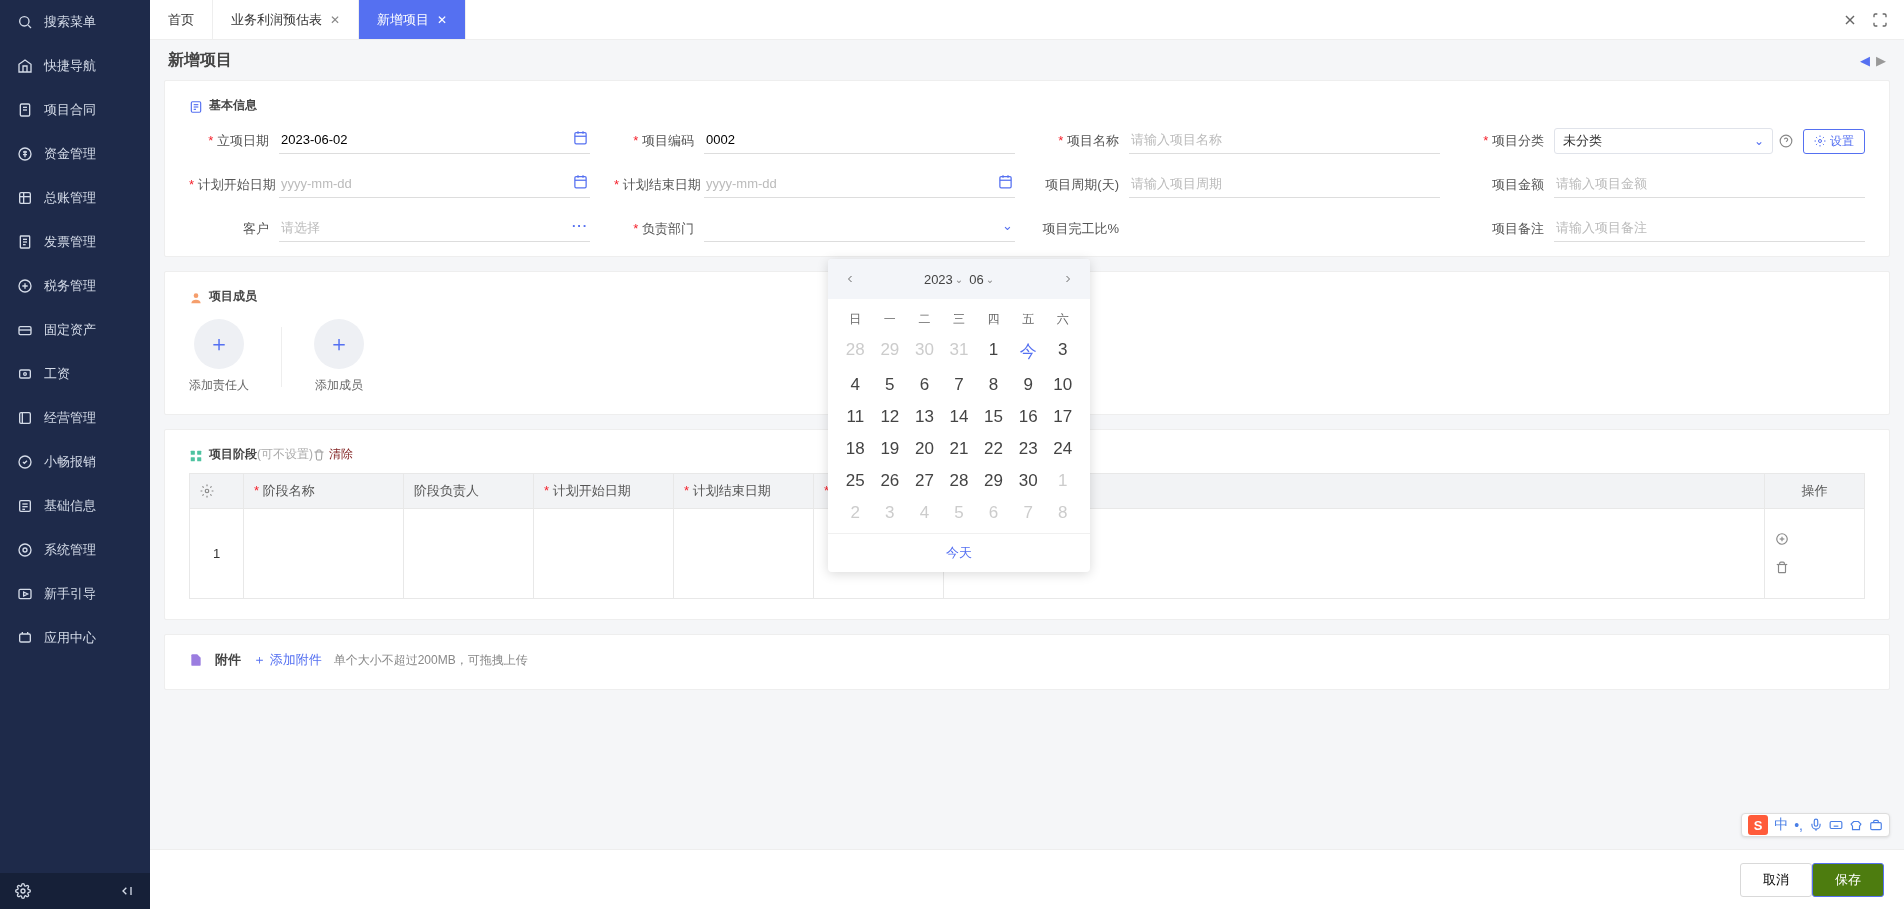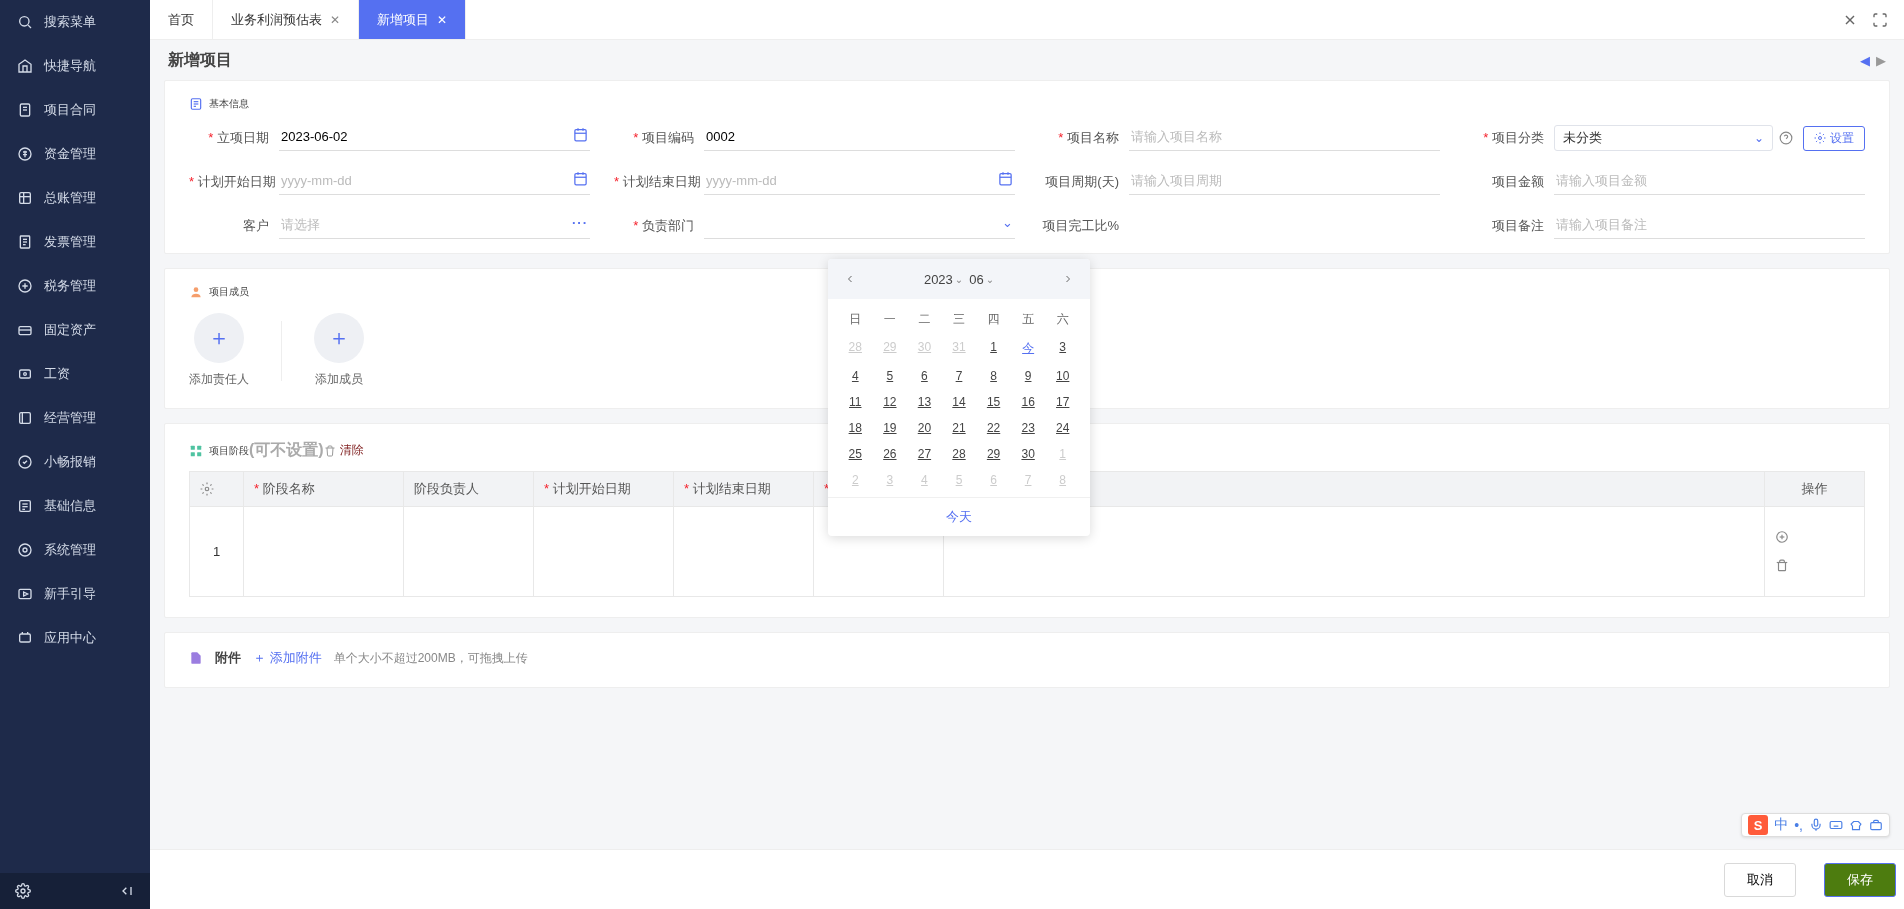--- a/index.html
+++ b/index.html
@@ -18,21 +18,21 @@
   .tab.active .close { color: #fff; }
   .topbar-right { margin-left: auto; display: flex; align-items: center; gap: 14px; padding-right: 16px; color: #666; }
   
   .page { position: absolute; left: 150px; top: 40px; right: 0; bottom: 60px; background: #f5f6f8; overflow: hidden; }
   .page-inner { margin: 0 14px 0 14px; }
   .page-header { height: 40px; display: flex; align-items: center; justify-content: space-between; padding: 0 4px; }
   .page-title { font-size: 16px; font-weight: 600; color: #444; }
   .page-nav { display: flex; gap: 6px; color: #999; }
   .page-nav span { cursor: pointer; }
   .card { background: #fff; border: 1px solid #eee; border-radius: 2px; margin-bottom: 14px; padding: 16px 24px 20px; position: relative; }
-  .section-title { display: flex; align-items: flex-end; gap: 6px; font-size: 10px; font-weight: 400; color: #444; margin-bottom: 14px; }
+  .section-title { display: flex; align-items: flex-end; gap: 6px; font-size: 12px; font-weight: 700; color: #444; margin-bottom: 14px; }
   .sec-icon { width: 14px; height: 14px; display: inline-block; }
   
   .form-row { display: flex; gap: 0; margin-bottom: 18px; }
   .form-col { flex: 1; display: flex; align-items: center; min-width: 0; padding-right: 24px; }
   .form-label { width: 90px; text-align: right; color: #555; font-size: 13px; padding-right: 10px; white-space: nowrap; }
   .req::before { content: "* "; color: #f5222d; }
   .form-field { flex: 1; position: relative; }
   .input-underline { width: 100%; border: none; border-bottom: 1px solid #ddd; padding: 4px 24px 6px 2px; font-size: 13px; outline: none; background: transparent; }
   .input-underline::placeholder { color: #bbb; }
   .field-icon { position: absolute; right: 2px; top: 2px; color: #5570f1; cursor: pointer; }
@@ -42,54 +42,54 @@
   .settings-btn { margin-left: 10px; border: 1px solid #5570f1; color: #5570f1; background: #fff; border-radius: 3px; padding: 3px 10px; font-size: 12px; cursor: pointer; display: inline-flex; align-items: center; gap: 4px; }
   .help-icon { color: #888; margin-left: 6px; cursor: pointer; }
   
   .members { display: flex; align-items: center; gap: 32px; }
   .member-add { display: flex; flex-direction: column; align-items: center; gap: 8px; }
   .plus-circle { width: 50px; height: 50px; border-radius: 50%; background: #eef0f4; color: #5570f1; display: flex; align-items: center; justify-content: center; font-size: 22px; cursor: pointer; }
   .member-label { font-size: 12px; color: #666; }
   .member-sep { width: 1px; height: 60px; background: #eee; }
   
   .phase-title-row { display: flex; align-items: center; gap: 0; margin-bottom: 10px; }
-  .hint { font-size: 16px; color: #aaa; font-weight: bold; }
+  .hint { font-size: 12px; color: #aaa; }
   .clear-link { color: #7f1d1d; font-size: 12px; cursor: pointer; display: inline-flex; align-items: center; gap: 4px; }
   
   .phase-table { width: 100%; border: 1px solid #e8e8e8; border-collapse: collapse; font-size: 13px; table-layout: fixed; }
   .phase-table th, .phase-table td { border: 1px solid #e8e8e8; padding: 8px 10px; text-align: left; }
   .phase-table thead th { background: #f2f3f5; font-weight: normal; color: #555; }
   .phase-table .req-col::before { content: "* "; color: #f5222d; }
   .col-gear { width: 54px; text-align: center; }
   .col-name { width: 160px; }
   .col-owner { width: 130px; }
   .col-start { width: 140px; }
   .col-end { width: 140px; }
   .col-hours { width: 130px; }
   .col-ops { width: 100px; text-align: center; }
   .row-ops { color: #888; }
   .row-ops span { cursor: pointer; margin: 0 3px; }
   
   .attach-row { display: flex; align-items: center; gap: 12px; font-size: 13px; }
   .add-attach { color: #5570f1; cursor: pointer; }
   .attach-hint { color: #888; font-size: 12px; }
   
-  .footer { position: absolute; left: 150px; right: 0; bottom: 0; height: 60px; background: #fff; border-top: 1px solid #eee; display: flex; align-items: center; justify-content: flex-end; padding: 0 8px; gap: 28px; }
+  .footer { position: absolute; left: 150px; right: 0; bottom: 0; height: 60px; background: #fff; border-top: 1px solid #eee; display: flex; align-items: center; justify-content: flex-end; padding: 0 20px; gap: 0; }
   .btn { padding: 7px 22px; border-radius: 3px; border: 1px solid #d9d9d9; background: #fff; cursor: pointer; font-size: 13px; }
   .btn.primary { background: #4d7c0f; border-color: #5570f1; color: #fff; }
   
   .calendar { position: absolute; width: 262px; background: #fff; border-radius: 4px; box-shadow: 0 2px 12px rgba(0,0,0,0.15); z-index: 50; font-size: 13px; overflow: hidden; }
   .cal-head { display: flex; align-items: center; justify-content: space-between; height: 40px; background: #f3f5f9; padding: 0 12px; }
   .cal-nav { color: #666; cursor: pointer; font-size: 14px; padding: 2px 4px; }
   .cal-title { display: flex; gap: 6px; color: #444; font-weight: 500; }
   .cal-title .sel { display: inline-flex; align-items: center; gap: 2px; }
   .cal-title .chev { font-size: 10px; color: #888; }
   .cal-grid { display: grid; grid-template-columns: repeat(7, 1fr); text-align: center; padding: 6px 10px 4px; }
   .cal-dow { color: #666; font-size: 12px; padding: 6px 0; }
-  .cal-day { padding: 6px 0; color: #444; cursor: pointer; border-radius: 3px; font-size: 12px; text-decoration: underline; }
+  .cal-day { padding: 6px 0; color: #444; cursor: pointer; border-radius: 3px; font-size: 17px; }
   .cal-day.out { color: #ccc; }
   .cal-day.today { color: #5570f1; }
   .cal-foot { border-top: 1px solid #f0f0f0; text-align: center; }
   .cal-today-link { color: #5570f1; display: block; padding: 10px 0; cursor: pointer; }
   
   .ime-bar { position: absolute; right: 14px; bottom: 72px; height: 24px; display: flex; align-items: center; gap: 6px; background: #fff; border: 1px solid #ddd; border-radius: 4px; padding: 0 6px; box-shadow: 0 1px 3px rgba(0,0,0,0.1); }
   .ime-s { width: 20px; height: 20px; background: #ff5b3a; color: #fff; border-radius: 3px; display: inline-flex; align-items: center; justify-content: center; font-weight: bold; font-size: 13px; }
   .ime-icon { color: #4a7fe6; font-size: 14px; }
   svg { display: block; }
 </style>

